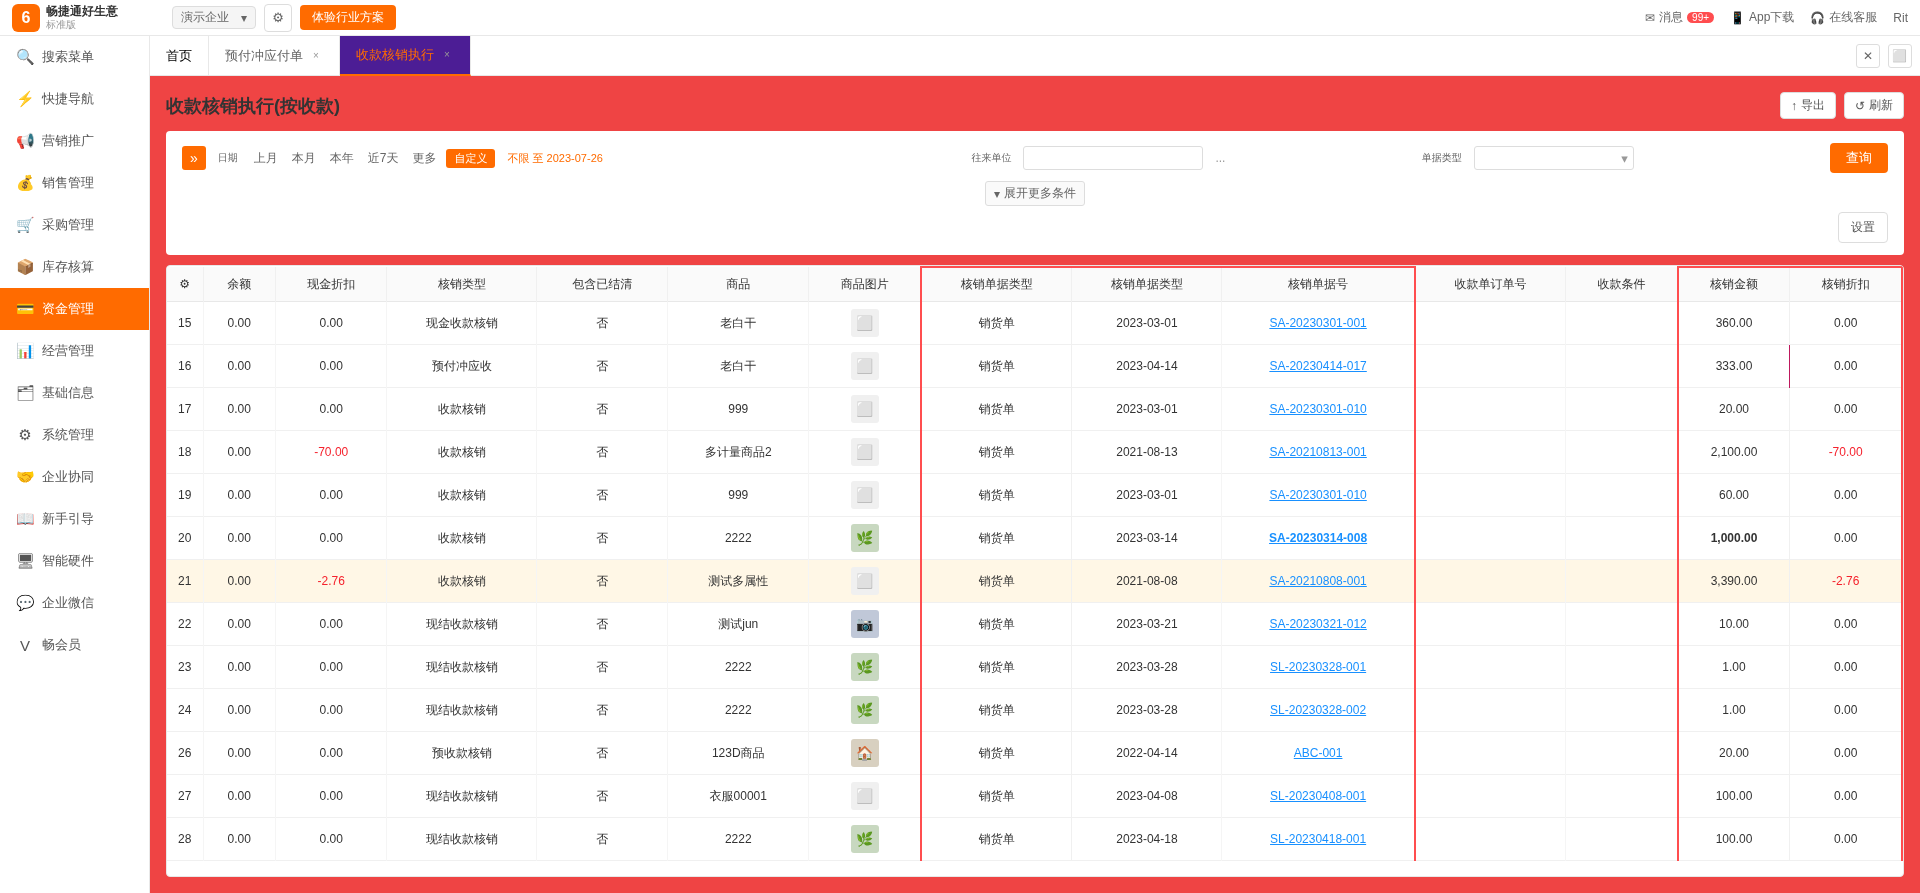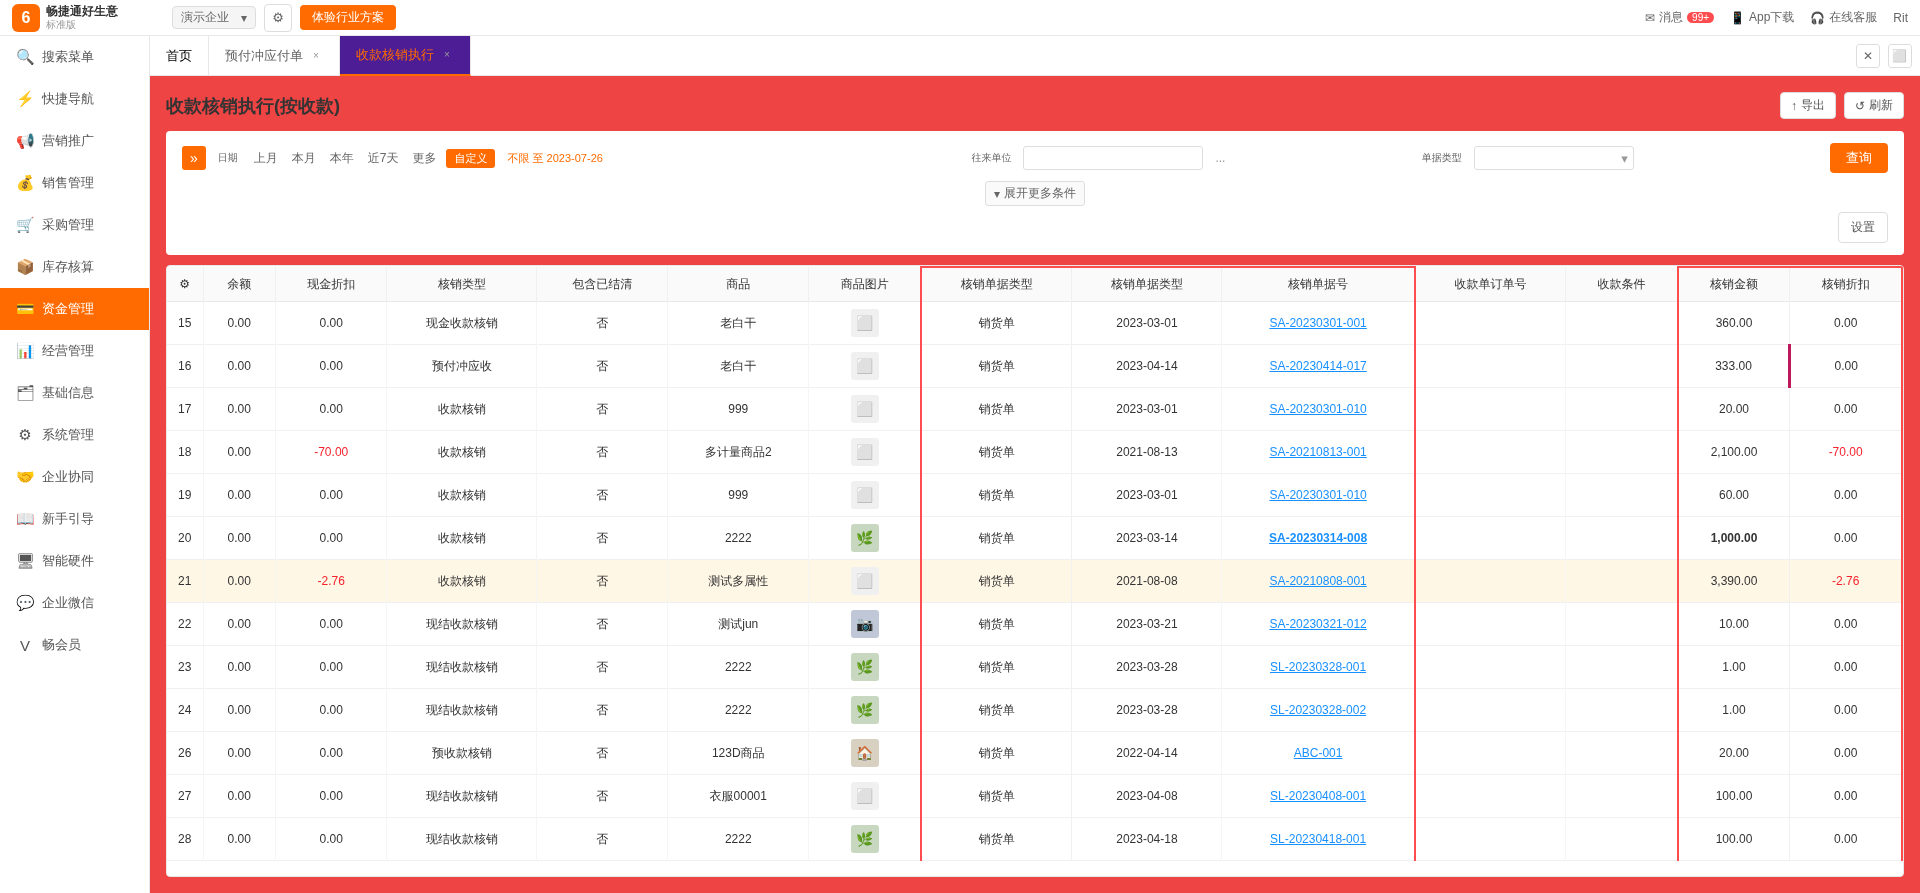--- a/index.html
+++ b/index.html
@@ -308,21 +308,21 @@
       <td class="">0.00</td>
       <td>预付冲应收</td>
       <td>否</td>
       <td>老白干</td>
       <td style="text-align:center;"><div class="img-placeholder" style="background:#f0f0f0;color:#ccc;">⬜</div></td>
       <td style="border-left:2px solid #ff4d4f;border-right:1px solid #f0f0f0;">销货单</td>
       <td>2023-04-14</td>
       <td class="link" style="border-right:2px solid #ff4d4f;">SA-20230414-017</td>
       <td></td>
       <td></td>
-      <td class="" style="border-left:2px solid #ff4d4f;border-right:3px solid #be185d;">333.00</td>
+      <td class="" style="border-left:2px solid #ff4d4f;border-right:1px solid #be185d;">333.00</td>
       <td class="" style="border-right:2px solid #ff4d4f;">0.00</td>
     </tr>
               <tr>
       <td>17</td>
       <td>0.00</td>
       <td class="">0.00</td>
       <td>收款核销</td>
       <td>否</td>
       <td>999</td>
       <td style="text-align:center;"><div class="img-placeholder" style="background:#f0f0f0;color:#ccc;">⬜</div></td>

